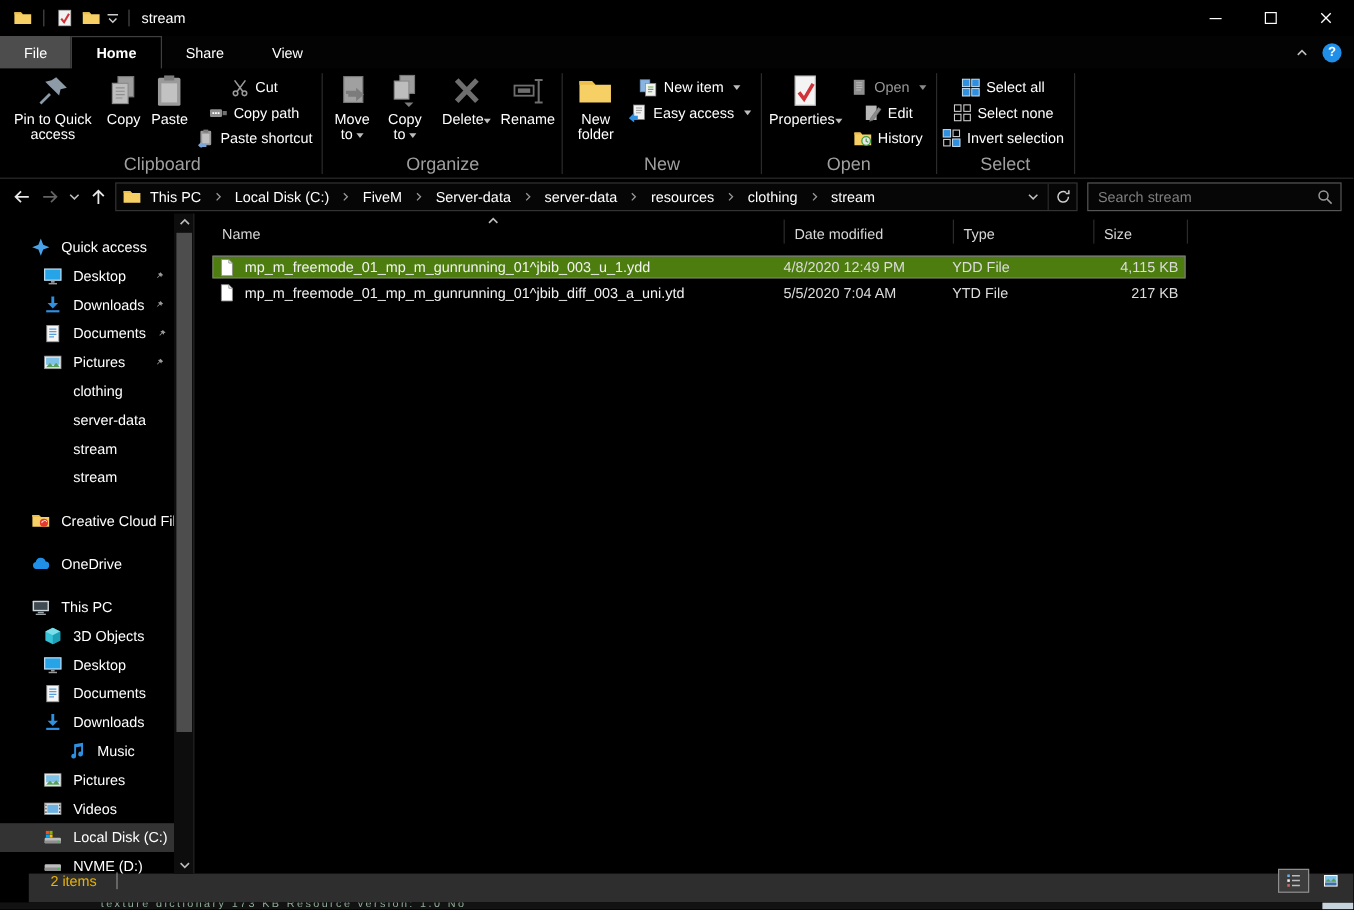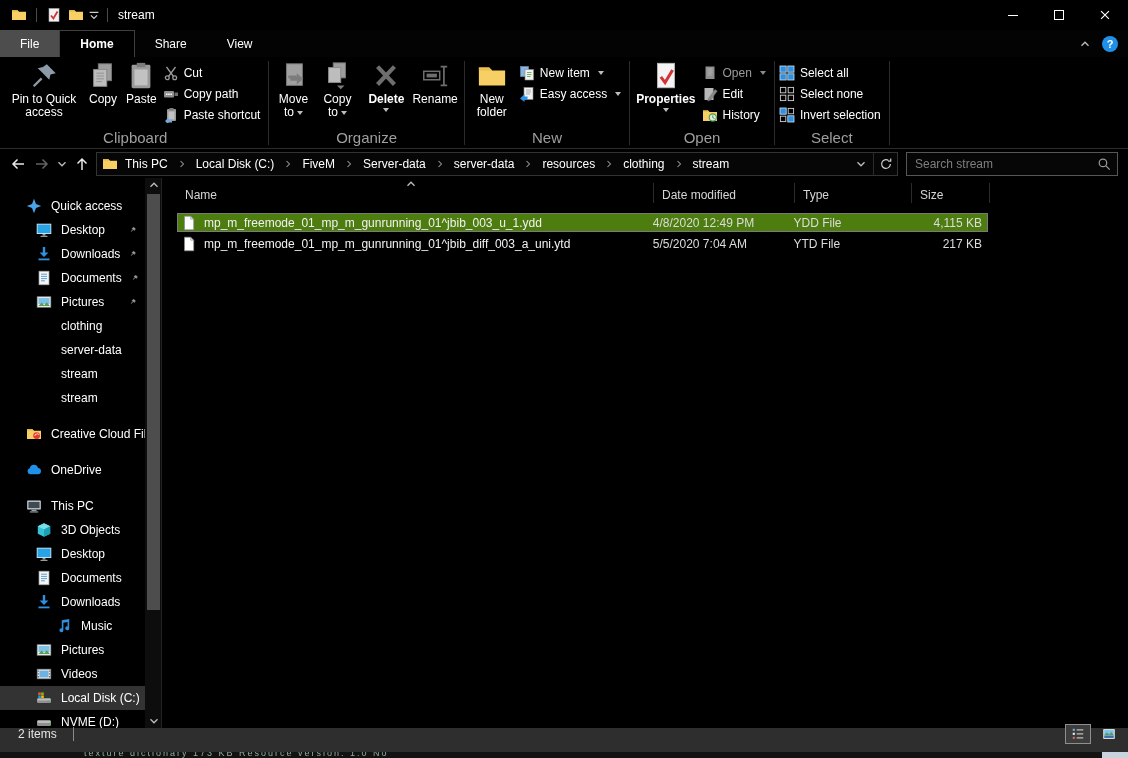--- a/index.html
+++ b/index.html
@@ -26,21 +26,21 @@
 
   
   .ribbon { height:92px; background:#000; border-bottom:1px solid #2b2b2b; display:flex; padding:1px 0 0 4px; }
   .rgroup { display:flex; flex-direction:column; }
   .rgroup-body { flex:1; display:flex; align-items:flex-start; }
   .rgroup-label { text-align:center; color:#9f9f9f; height:18px; line-height:16px; font-size:15px; }
   .rsep { width:1px; background:#2b2b2b; margin:3px 2px; }
   .bigbtn { display:flex; flex-direction:column; align-items:center; padding:3px 4px 0 4px; text-align:center; line-height:13px; }
   .bigbtn .i32 { margin-bottom:2px; }
   .smallcol { display:flex; flex-direction:column; padding-top:4px; }
-  .smallbtn { display:flex; align-items:center; gap:5px; height:21px; padding:0 6px 0 2px; white-space:nowrap; }
+  .smallbtn { display:flex; align-items:center; gap:5px; height:21px; padding:0 6px 0 2px; white-space:nowrap;justify-content:center; }
   .caret { display:inline-block; width:0; height:0; border-left:3px solid transparent; border-right:3px solid transparent; border-top:4px solid #bdbdbd; vertical-align:middle; margin-left:3px; }
   .caret.down-center { margin:2px 0 0 0; }
   .graytxt { color:#9a9a9a; }
 
   
   .navrow { height:29px; display:flex; align-items:center; padding:0 10px 0 6px; }
   .navbtn { width:24px; height:22px; display:flex; align-items:center; justify-content:center; }
   .breadbar { flex:1; height:24px; border:1px solid #333; background:#060606; display:flex; align-items:center; padding:0 0 0 5px; margin:0 8px 0 2px; }
   .crumb { padding:0 7px; white-space:nowrap; }
   .crumbsep { display:flex; align-items:center; padding:0 1px; }
@@ -70,36 +70,36 @@
   .hc-size { width:78px; }
   .rows { margin-top:8px; }
   .frow { height:19px; display:flex; align-items:center; margin:0 0 2px 15px; width:811px; border:1px solid transparent; }
   .frow.sel { border-color:#7a7a7a; background:#4d7c0f; }
   .fc-name { width:476px; display:flex; align-items:center; gap:7px; padding-left:3px; overflow:hidden; color:#f2f2f2; }
   .fc-date { width:141px; color:#dcdcdc; }
   .fc-type { width:117px; color:#dcdcdc; }
   .fc-size { width:77px; text-align:right; padding-right:5px; color:#dcdcdc; }
 
   
-  .statusbar { height:24px; background:#2e2e2e; display:flex; align-items:center; padding:0 6px 12px 18px; color:#e5e5e5; }
+  .statusbar { height:24px; background:#2e2e2e; display:flex; align-items:center; padding:0 6px 12px 18px; color:#eab308;margin-left:24px; }
   .sdiv { width:1px; height:14px; background:#8a8a8a; margin-left:16px; }
   .viewbtns { margin-left:auto; display:flex; gap:5px; align-items:center; }
   .viewbtn { width:26px; height:20px; display:flex; align-items:center; justify-content:center; }
   .viewbtn.active { border:1px solid #8f8f8f; background:#3d3d3d; }
 
   
   .sliver { height:6px; background:#121212; overflow:hidden; position:relative; }
   .sliver .slivertext { position:absolute; top:-4px; left:84px; font-size:9px; color:#8fae9a; white-space:nowrap; letter-spacing:2px; }
   .sliver .sliverblock { position:absolute; right:0; top:0; width:26px; height:6px; background:#c7d4de; }
 
   .i16 { width:16px; height:16px; display:inline-flex; flex:none; }
   .i14 { width:14px; height:14px; display:inline-flex; flex:none; }
   .i32 { width:30px; height:30px; display:inline-flex; flex:none; }
   .i16 svg,.i14 svg,.i32 svg { width:100%; height:100%; display:block; }
-  .lblwrap { display:flex; flex-direction:column; align-items:center;font-weight:bold; }
+  .lblwrap { display:flex; align-items:center; }
 </style>
 </head>
 <body>
 
 <div class="titlebar">
   <span class="i16">
       <svg viewBox="0 0 16 16" width="100%" height="100%">
         <path d="M1 3.2h5.4l1.6 1.6H15v8.2H1z" fill="#f6cf65"></path>
         <path d="M1 3.2h5.4l1.6 1.6H1z" fill="#edbf4b"></path>
       </svg>

